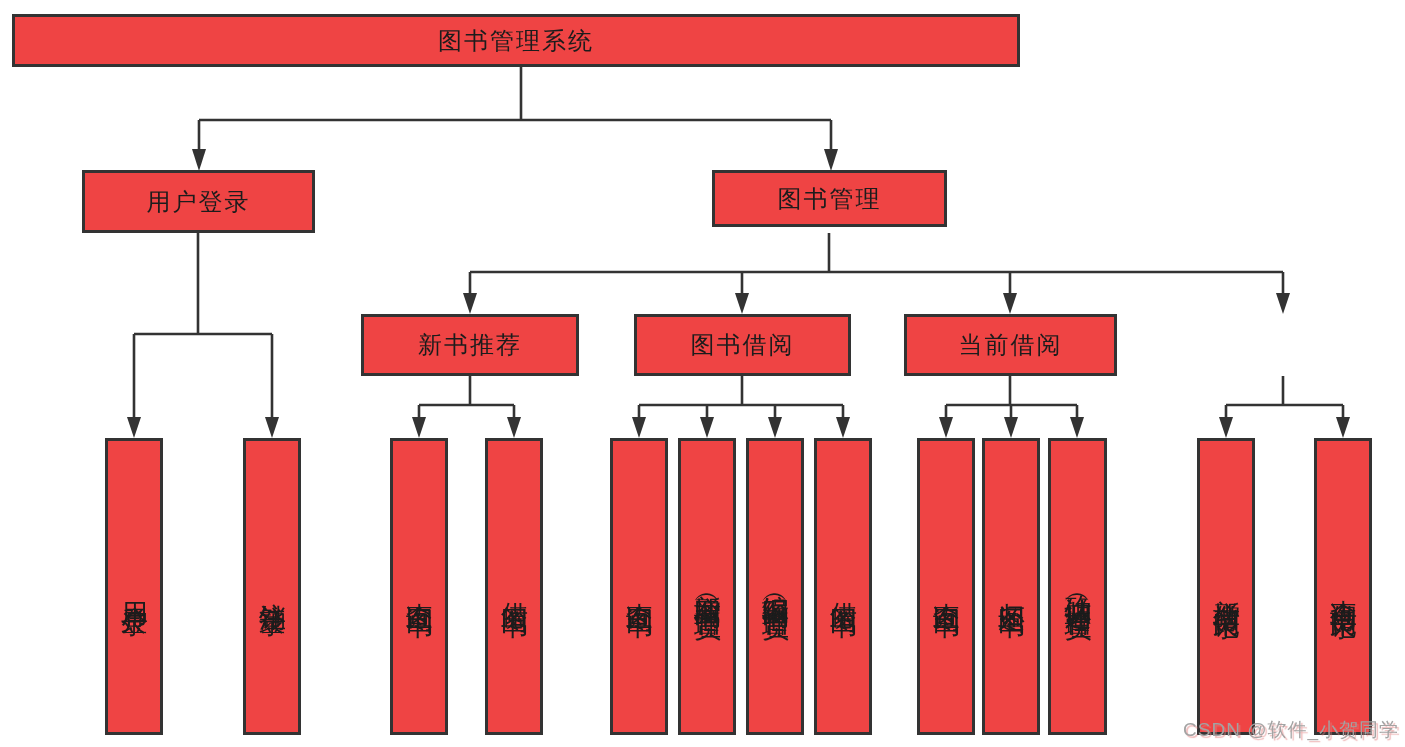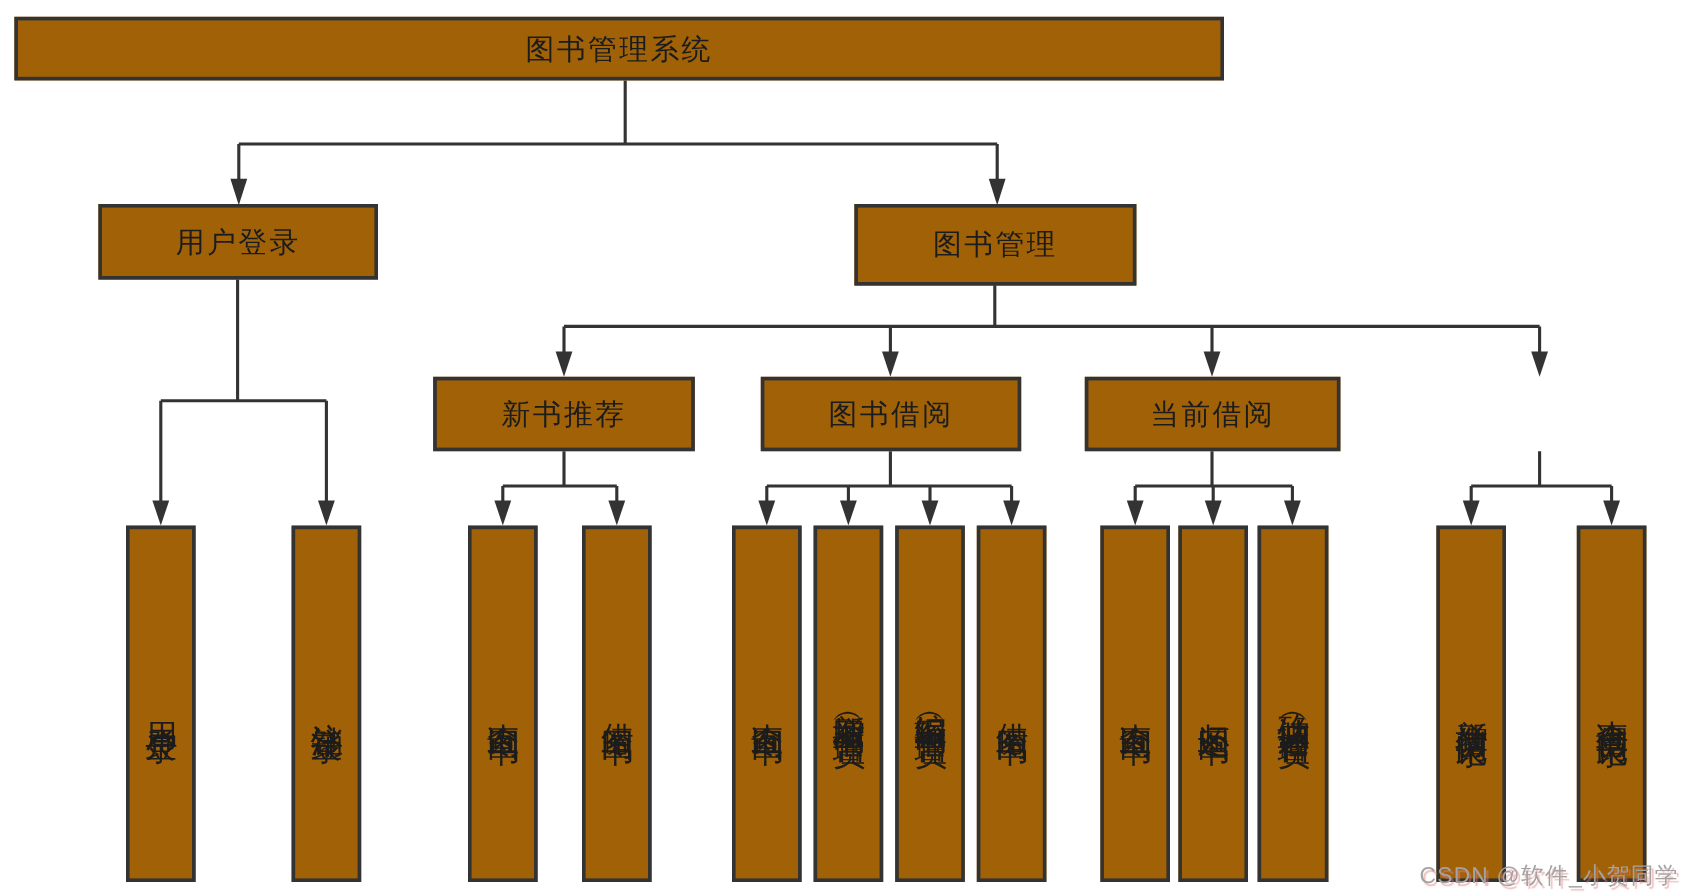--- a/index.html
+++ b/index.html
@@ -12,21 +12,21 @@
     font-family: "Liberation Sans", "DejaVu Sans", sans-serif;
   }
   svg.wires {
     position: absolute;
     left: 0; top: 0;
     width: 1405px; height: 747px;
     pointer-events: none;
   }
   .box {
     position: absolute;
-    background: #a16207;
+    background: #ef4444;
     border: 3px solid #333333;
     box-sizing: border-box;
     display: flex;
     align-items: center;
     justify-content: center;
     color: #1c1c1c;
   }
   .hl {
     font-size: 24px;
     letter-spacing: 2px;
@@ -103,21 +103,21 @@
     </g>
   </svg>
 
   <div class="box" style="left:12px; top:14px; width:1008px; height:53px;">
     <span class="hl">图书管理系统</span>
   </div>
 
   <div class="box" style="left:82px; top:170px; width:233px; height:63px;">
     <span class="hl">用户登录</span>
   </div>
-  <div class="box" style="left:712px; top:170px; width:235px; height:68px;">
+  <div class="box" style="left:712px; top:170px; width:235px; height:57px;">
     <span class="hl">图书管理</span>
   </div>
 
   <div class="box" style="left:361px; top:314px; width:218px; height:62px;">
     <span class="hl">新书推荐</span>
   </div>
   <div class="box" style="left:634px; top:314px; width:217px; height:62px;">
     <span class="hl">图书借阅</span>
   </div>
   <div class="box" style="left:904px; top:314px; width:213px; height:62px;">

